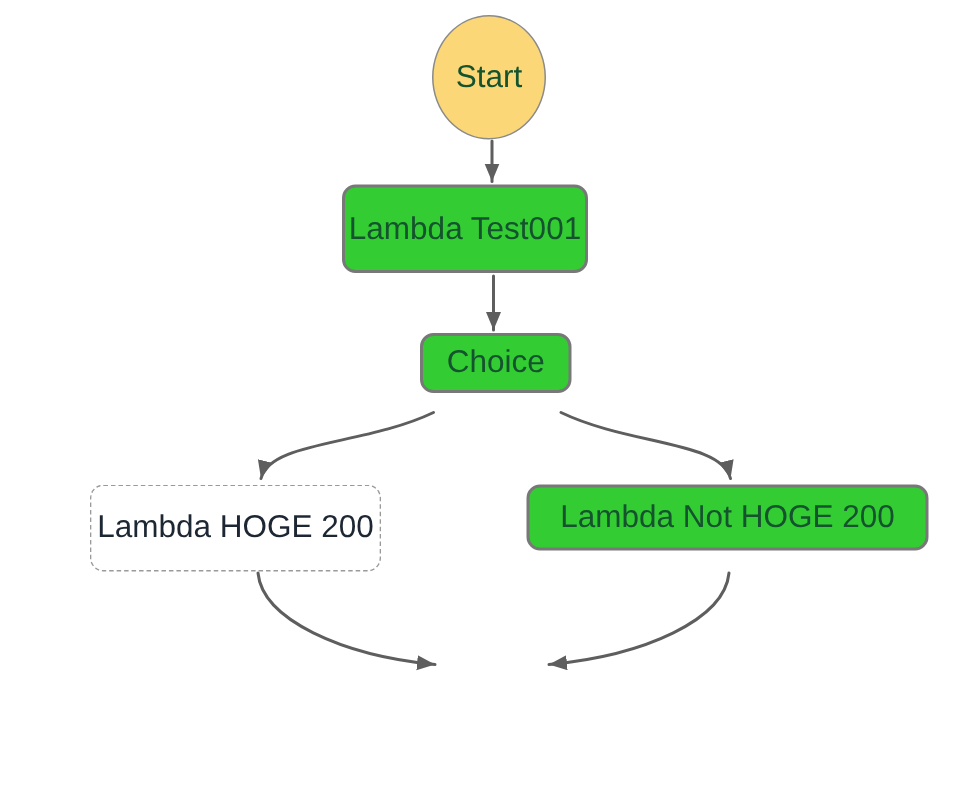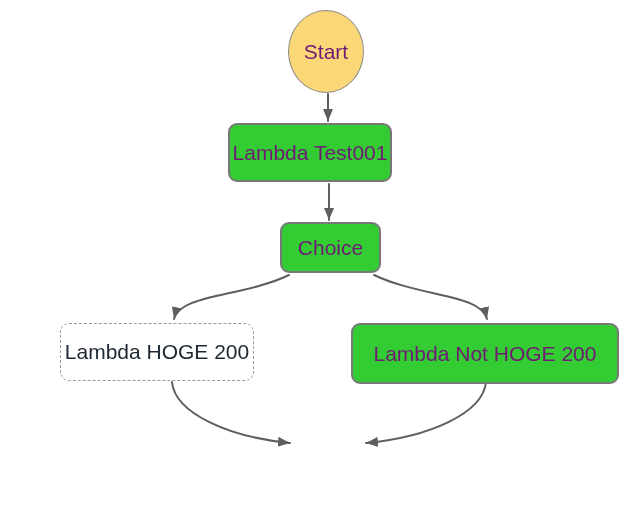--- a/index.html
+++ b/index.html
@@ -30,21 +30,21 @@
     stroke-linecap: round;
   }
   .node {
     position: absolute;
     display: flex;
     align-items: center;
     justify-content: center;
     box-sizing: border-box;
     text-align: center;
     font-size: 21px;
-    color: #701a75;
+    color: #14532d;
     cursor: pointer;
     white-space: nowrap;
   }
   .node.terminal {
     background: #fbd778;
     border: 1.5px solid #8a8a8a;
     border-radius: 50%;
   }
   .node.task {
     background: #33cc33;
@@ -52,23 +52,23 @@
     border-radius: 9px;
   }
   .node.inactive {
     background: #ffffff;
     border: 1.5px dashed #9a9a9a;
     border-radius: 9px;
     color: #1d2733;
   }
   .node-start     { left: 288px; top: 10px;  width: 76px;  height: 83px; }
   .node-test001   { left: 228px; top: 123px; width: 164px; height: 59px; }
-  .node-choice    { left: 280px; top: 222px; width: 101px; height: 51px; }
+  .node-choice    { left: 280px; top: 222px; width: 101px; height: 40px; }
   .node-hoge      { left: 60px;  top: 323px; width: 194px; height: 58px; }
-  .node-nothoge   { left: 351px; top: 323px; width: 268px; height: 61px; }
+  .node-nothoge   { left: 351px; top: 323px; width: 268px; height: 44px; }
   .node-end       { left: 293px; top: 418px; width: 70px;  height: 68px; }
 </style>
 </head>
 <body>
 
 <div class="canvas">
 
   <svg class="edges-layer" width="643" height="523" viewBox="0 0 643 523" xmlns="http://www.w3.org/2000/svg">
     <defs>
       <marker id="arrowhead" markerUnits="userSpaceOnUse" markerWidth="13" markerHeight="11" refX="12" refY="5" orient="auto">

